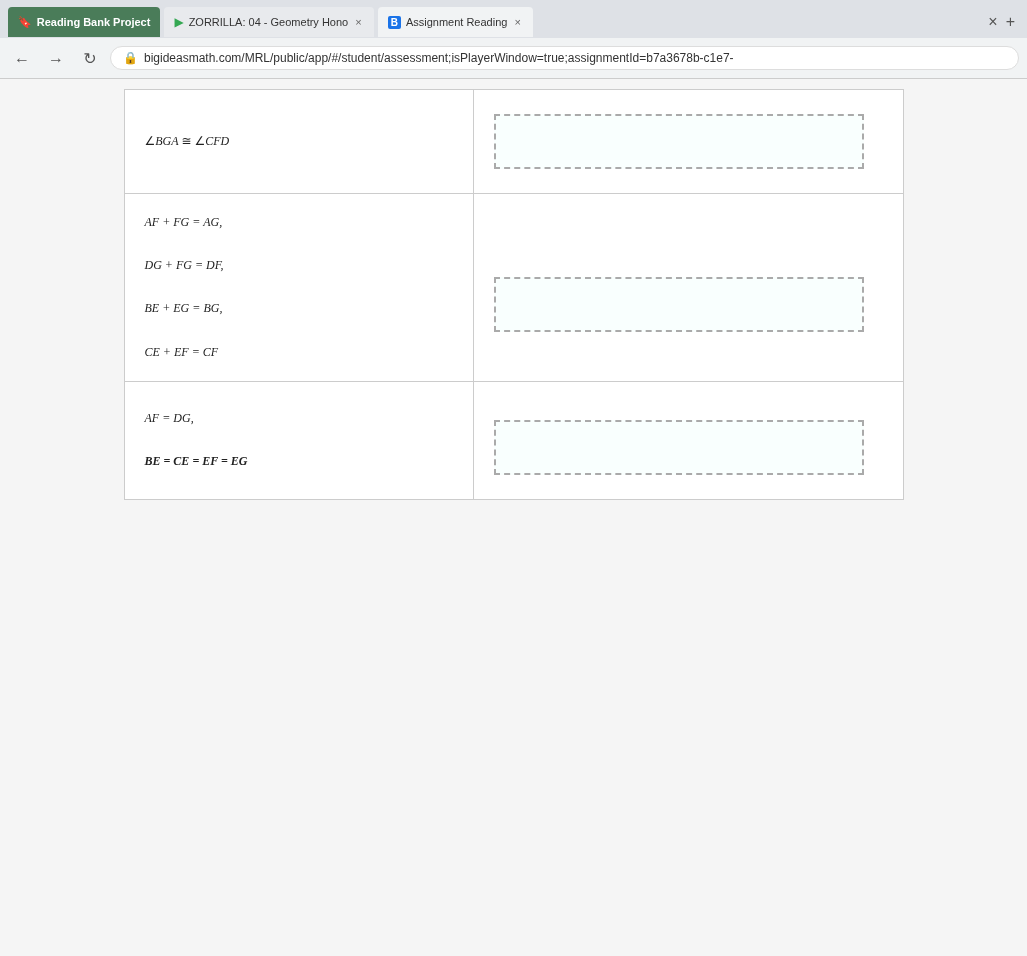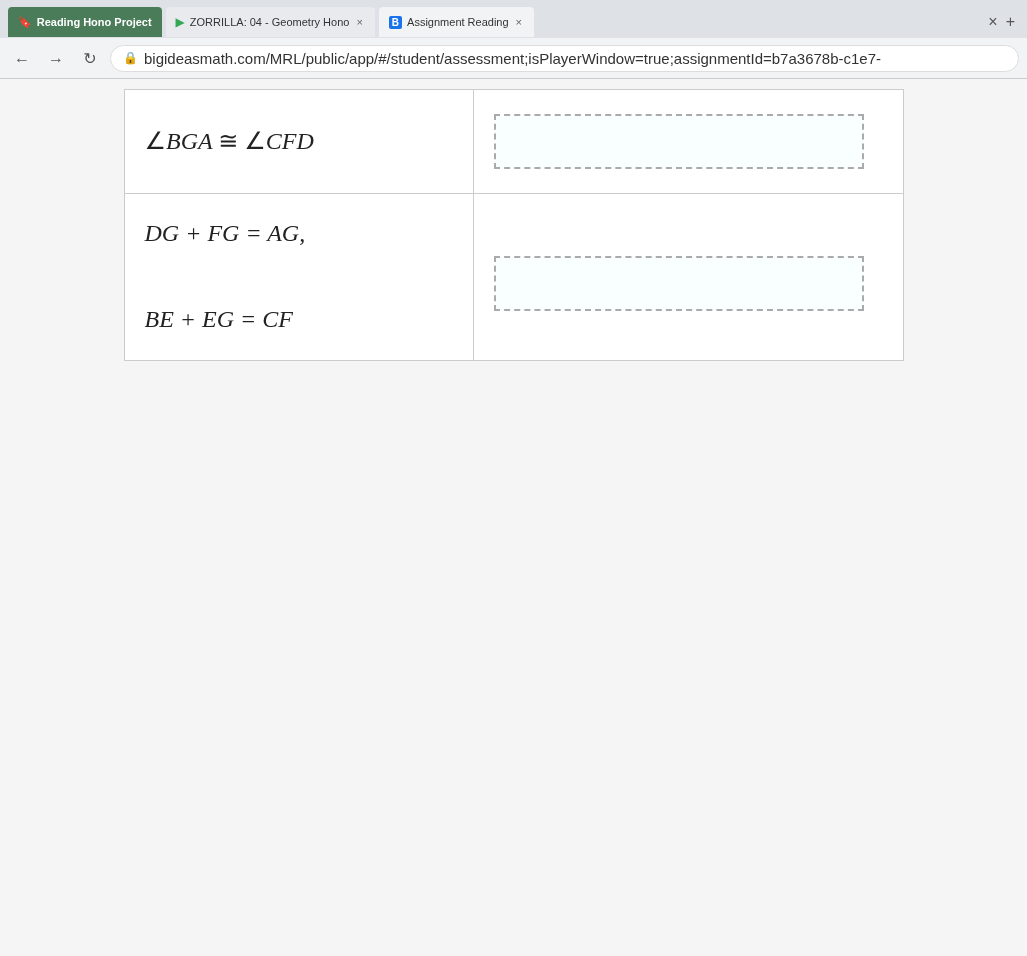--- a/index.html
+++ b/index.html
@@ -120,21 +120,21 @@
       align-items: center;
       gap: 6px;
     }
 
     .address-bar-icon {
       font-size: 12px;
       color: #666;
     }
 
     .address-text {
-      font-size: 15px;
+      font-size: 12px;
       color: #333;
       overflow: hidden;
       text-overflow: ellipsis;
       white-space: nowrap;
     }
 
     
     .main-content {
       background: #f5f5f5;
       padding: 10px 20px;
@@ -159,21 +159,21 @@
       width: 350px;
     }
 
     .proof-table td:last-child {
       width: 430px;
     }
 
     .math-text {
       font-family: 'Times New Roman', Times, serif;
       font-style: italic;
-      font-size: 24px;
+      font-size: 12px;
       line-height: 1.8;
       color: #222;
     }
 
     .dashed-box {
       border: 2px dashed #aaa;
       width: 370px;
       height: 55px;
       margin: 6px 0;
       background: #f9fffe;
@@ -190,21 +190,21 @@
   </style>
 </head>
 <body>
 
 <div class="browser-chrome">
 
   <div class="tab-bar">
 
     <div class="tab-reading-bank">
       <span>🔖</span>
-      <span>Reading Hono Project</span>
+      <span>Reading Bank Project</span>
     </div>
 
     <div class="tab-item">
       <span style="color:#34a853; font-size:12px;">▶</span>
       <span>ZORRILLA: 04 - Geometry Hono</span>
       <span class="tab-close">×</span>
     </div>
 
     <div class="tab-item active">
       <span class="tab-icon-blue">B</span>
@@ -239,29 +239,42 @@
       <td>
         <div class="math-text">
           <span class="angle-sym">∠</span>BGA <span class="congruent">≅</span> <span class="angle-sym">∠</span>CFD
         </div>
       </td>
       <td>
         <div class="dashed-box"></div>
       </td>
     </tr>
 
-
-
     <tr>
       <td>
         <div class="math-text">
-          <em>DG</em> + <em>FG</em> = <em>AG</em>,<br><br>
-          <em>BE</em> + <em>EG</em> = <em>CF</em>
+          <em>AF</em> + <em>FG</em> = <em>AG</em>,<br><br>
+          <em>DG</em> + <em>FG</em> = <em>DF</em>,<br><br>
+          <em>BE</em> + <em>EG</em> = <em>BG</em>,<br><br>
+          <em>CE</em> + <em>EF</em> = <em>CF</em>
         </div>
       </td>
       <td>
+        <div class="dashed-box" style="margin-top: 40px;"></div>
+      </td>
+    </tr>
+
+    <tr>
+      <td>
+        <div class="math-text">
+          <em>AF</em> = <em>DG</em>,<br><br>
+          <strong><em>BE</em> = <em>CE</em> = <em>EF</em> = <em>EG</em></strong>
+        </div>
+      </td>
+      <td>
         <div class="dashed-box" style="margin-top: 20px;"></div>
       </td>
     </tr>
+
 
   </tbody>
     </table>
 </div>
 
 </body></html>

